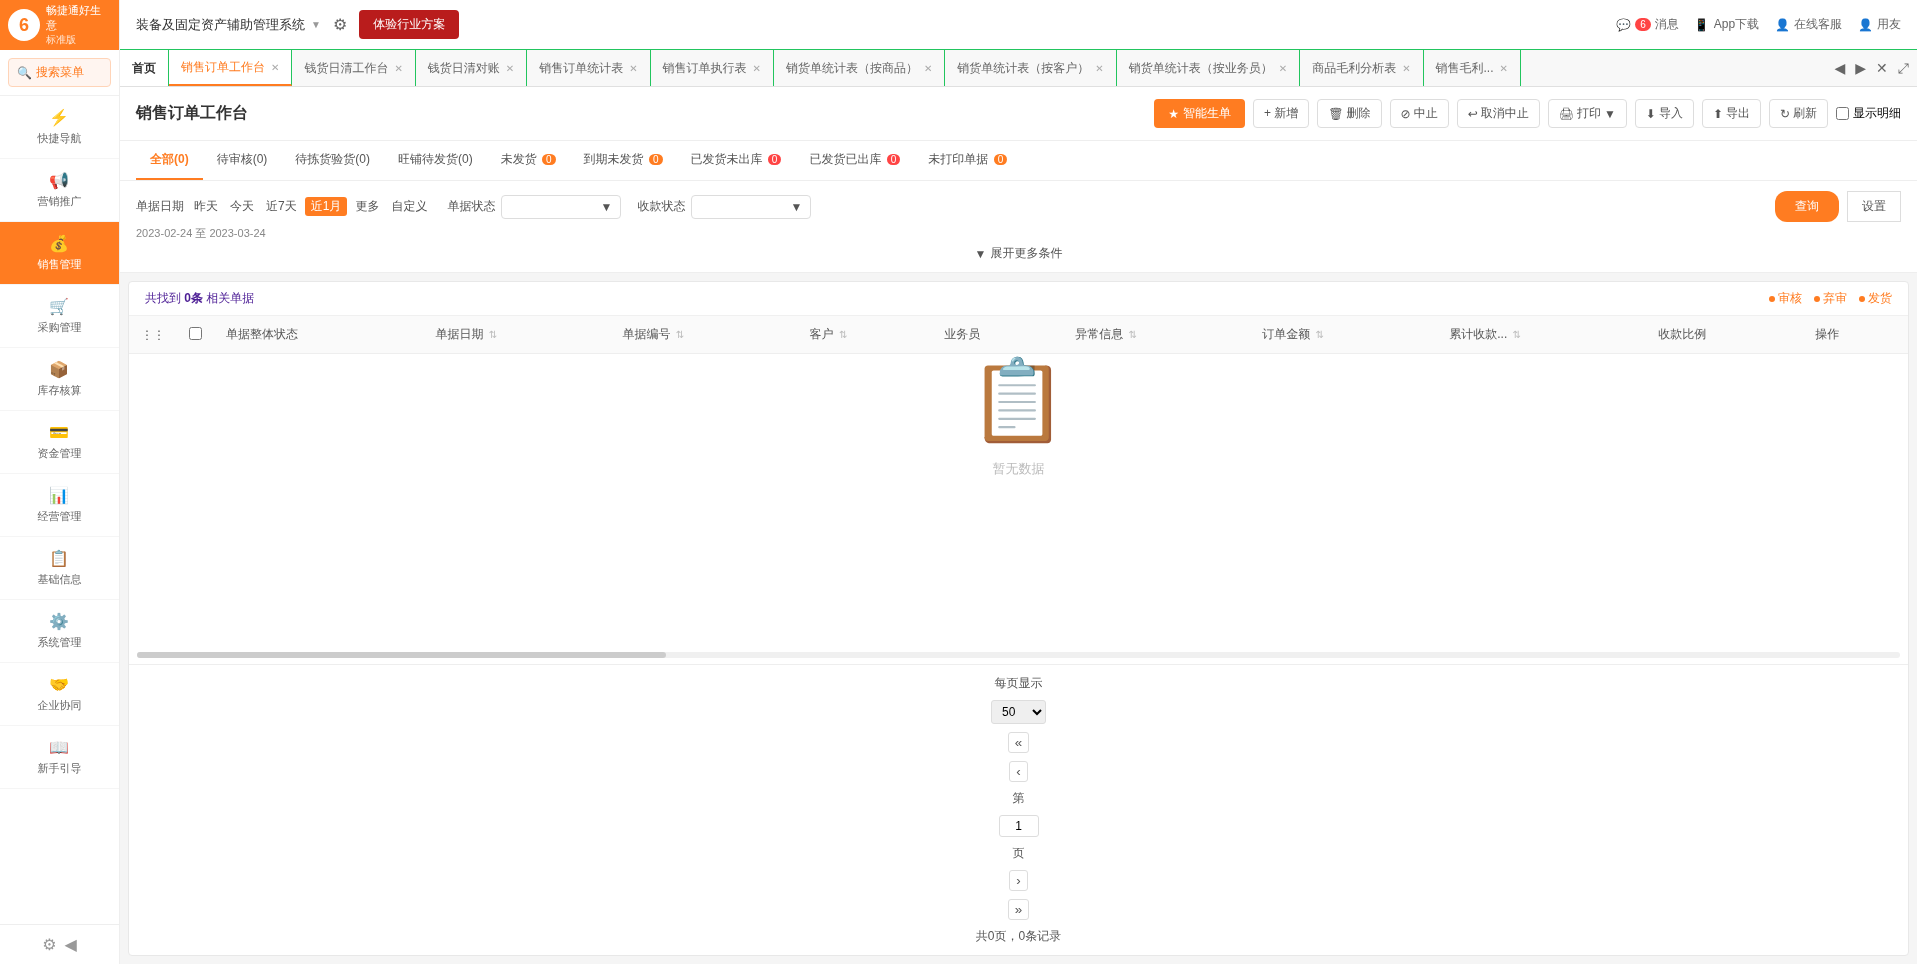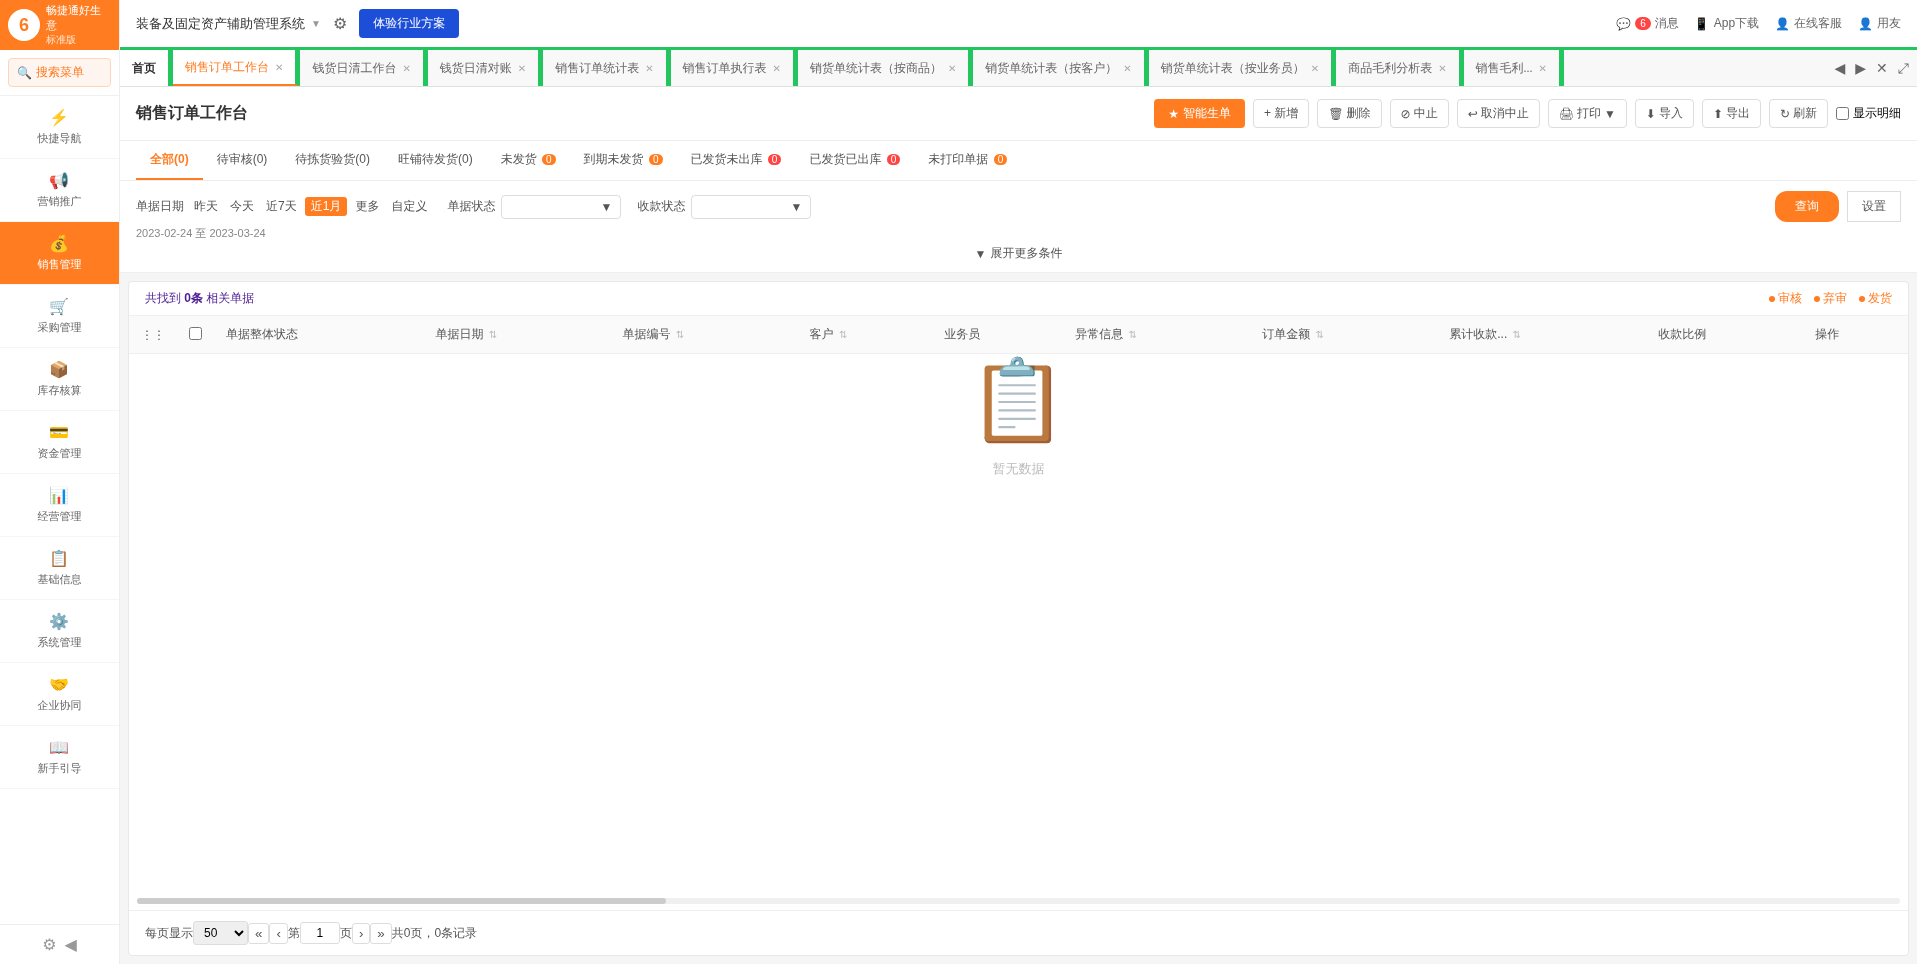--- a/index.html
+++ b/index.html
@@ -17,32 +17,32 @@
     .sidebar-item { padding: 12px 8px; display: flex; flex-direction: column; align-items: center; gap: 4px; cursor: pointer; color: #666; font-size: 11px; border-bottom: 1px solid #f5f5f5; }
     .sidebar-item.active { background: #ff7c21; color: #fff; }
     .sidebar-item-icon { font-size: 16px; }
     .sidebar-bottom { padding: 10px; display: flex; gap: 8px; justify-content: center; border-top: 1px solid #eee; }
     .sidebar-bottom-btn { color: #999; cursor: pointer; font-size: 16px; }
 
     
     .main { flex: 1; display: flex; flex-direction: column; overflow: hidden; }
 
     
-    .topbar { height: 50px; background: #fff; border-bottom: 3px solid #22c55e; display: flex; align-items: center; padding: 0 16px; gap: 12px; }
+    .topbar { height: 50px; background: #fff; border-bottom: 1px solid #22c55e; display: flex; align-items: center; padding: 0 16px; gap: 12px; }
     .topbar-system { font-size: 13px; color: #333; display: flex; align-items: center; gap: 6px; }
     .topbar-system-arrow { color: #999; font-size: 10px; }
     .topbar-settings { color: #666; font-size: 16px; cursor: pointer; }
-    .topbar-industry { background: #1d4ed8; color: #fff; border: none; border-radius: 4px; padding: 6px 14px; font-size: 12px; cursor: pointer; }
+    .topbar-industry { background: #b91c1c; color: #fff; border: none; border-radius: 4px; padding: 6px 14px; font-size: 12px; cursor: pointer; }
     .topbar-right { margin-left: auto; display: flex; align-items: center; gap: 16px; color: #666; font-size: 12px; }
     .topbar-right-item { display: flex; align-items: center; gap: 4px; cursor: pointer; }
     .topbar-badge { background: #ff4444; color: #fff; border-radius: 10px; font-size: 10px; padding: 1px 5px; }
 
     
     .tabbar { background: #f8f8f8; border-bottom: 1px solid #e0e0e0; display: flex; align-items: center; overflow: hidden; min-height: 36px; }
-    .tab { padding: 8px 12px; font-size: 12px; color: #666; cursor: pointer; border-right: 5px solid #22c55e; display: flex; align-items: center; gap: 4px; white-space: nowrap; flex-shrink: 0; height: 36px; font-family: Liberation Serif, serif; }
+    .tab { padding: 8px 12px; font-size: 12px; color: #666; cursor: pointer; border-right: 1px solid #22c55e; display: flex; align-items: center; gap: 4px; white-space: nowrap; flex-shrink: 0; height: 36px; }
     .tab.active { background: #fff; color: #ff7c21; border-bottom: 2px solid #ff7c21; }
     .tab-home { background: #fff; font-weight: bold; color: #333; }
     .tab-close { font-size: 10px; color: #aaa; margin-left: 2px; cursor: pointer; }
     .tabbar-nav { display: flex; align-items: center; padding: 0 4px; gap: 2px; margin-left: auto; flex-shrink: 0; }
     .tabbar-nav-btn { color: #666; cursor: pointer; font-size: 14px; padding: 4px; }
 
     
     .page { flex: 1; overflow: hidden; display: flex; flex-direction: column; background: #f5f5f5; }
     .page-header { background: #fff; padding: 12px 16px; border-bottom: 1px solid #eee; display: flex; align-items: center; justify-content: space-between; }
     .page-title { font-size: 16px; font-weight: bold; color: #333; }
@@ -85,21 +85,21 @@
 
     
     .data-table { width: 100%; border-collapse: collapse; font-size: 12px; }
     .data-table th { background: #fafafa; color: #555; padding: 10px 12px; text-align: left; border-bottom: 1px solid #eee; font-weight: normal; white-space: nowrap; }
     .data-table th .sort { color: #bbb; margin-left: 2px; font-size: 10px; }
 
     
     .empty-state { flex: 1; display: flex; flex-direction: column; align-items: center; justify-content: center; color: #bbb; font-size: 13px; gap: 12px; }
 
     
-    .pagination { padding: 10px 16px; border-top: 1px solid #eee; display: flex; align-items: center; justify-content: flex-start; font-size: 12px; color: #555; }
+    .pagination { padding: 10px 16px; border-top: 1px solid #eee; display: flex; align-items: center; justify-content: center; gap: 8px; font-size: 12px; color: #555; flex-direction: column; }
     .pagination-select { border: 1px solid #ddd; border-radius: 3px; padding: 3px 6px; font-size: 12px; }
     .page-btn { padding: 2px 6px; border: 1px solid #ddd; border-radius: 3px; cursor: pointer; color: #555; background: #fff; }
     .page-input { width: 40px; border: 1px solid #ddd; border-radius: 3px; padding: 3px 4px; text-align: center; font-size: 12px; }
     .scroll-bar-area { padding: 6px 8px; }
     .h-scroll { width: 100%; height: 6px; background: #f0f0f0; border-radius: 3px; }
     .h-scroll-thumb { width: 30%; height: 6px; background: #ccc; border-radius: 3px; }
 
     .checkbox-col { width: 30px; }
     .star-col { width: 24px; color: #ccc; text-align: center; }
   </style>

